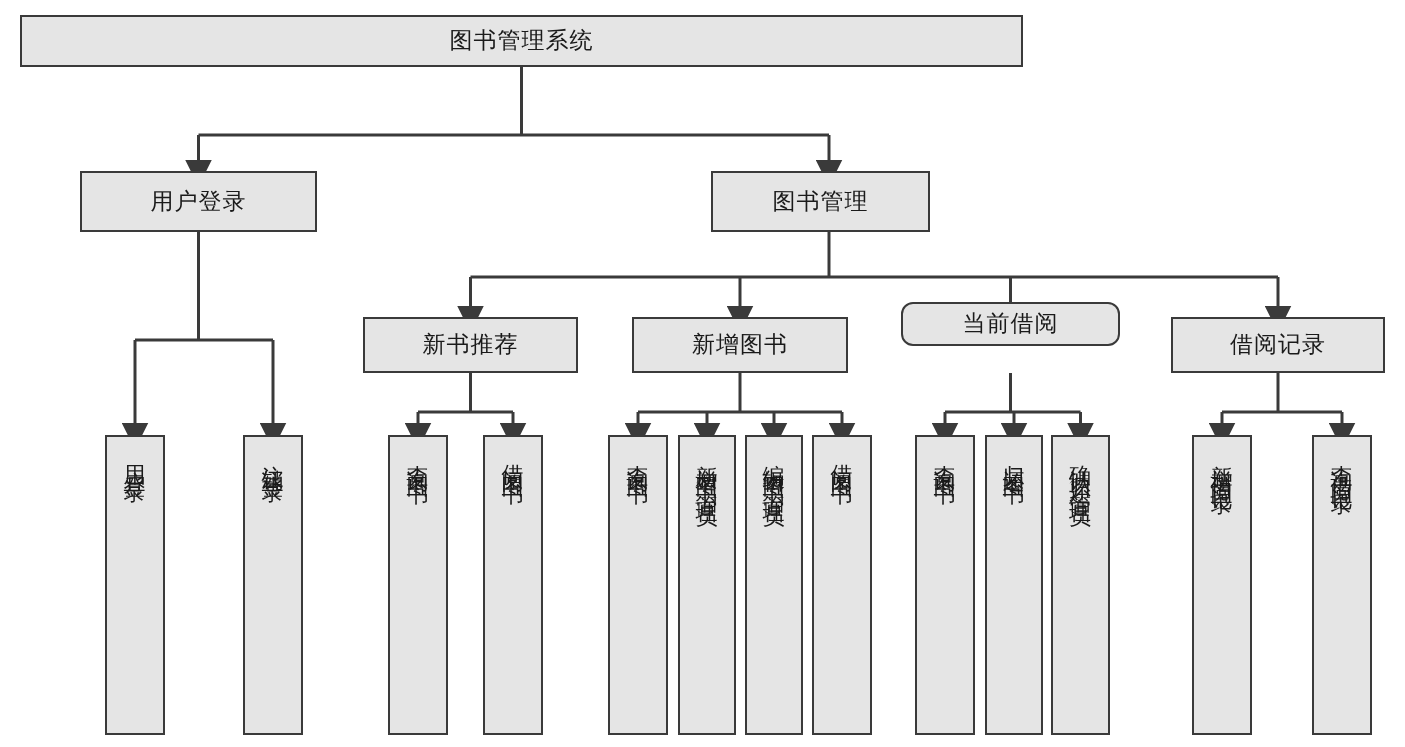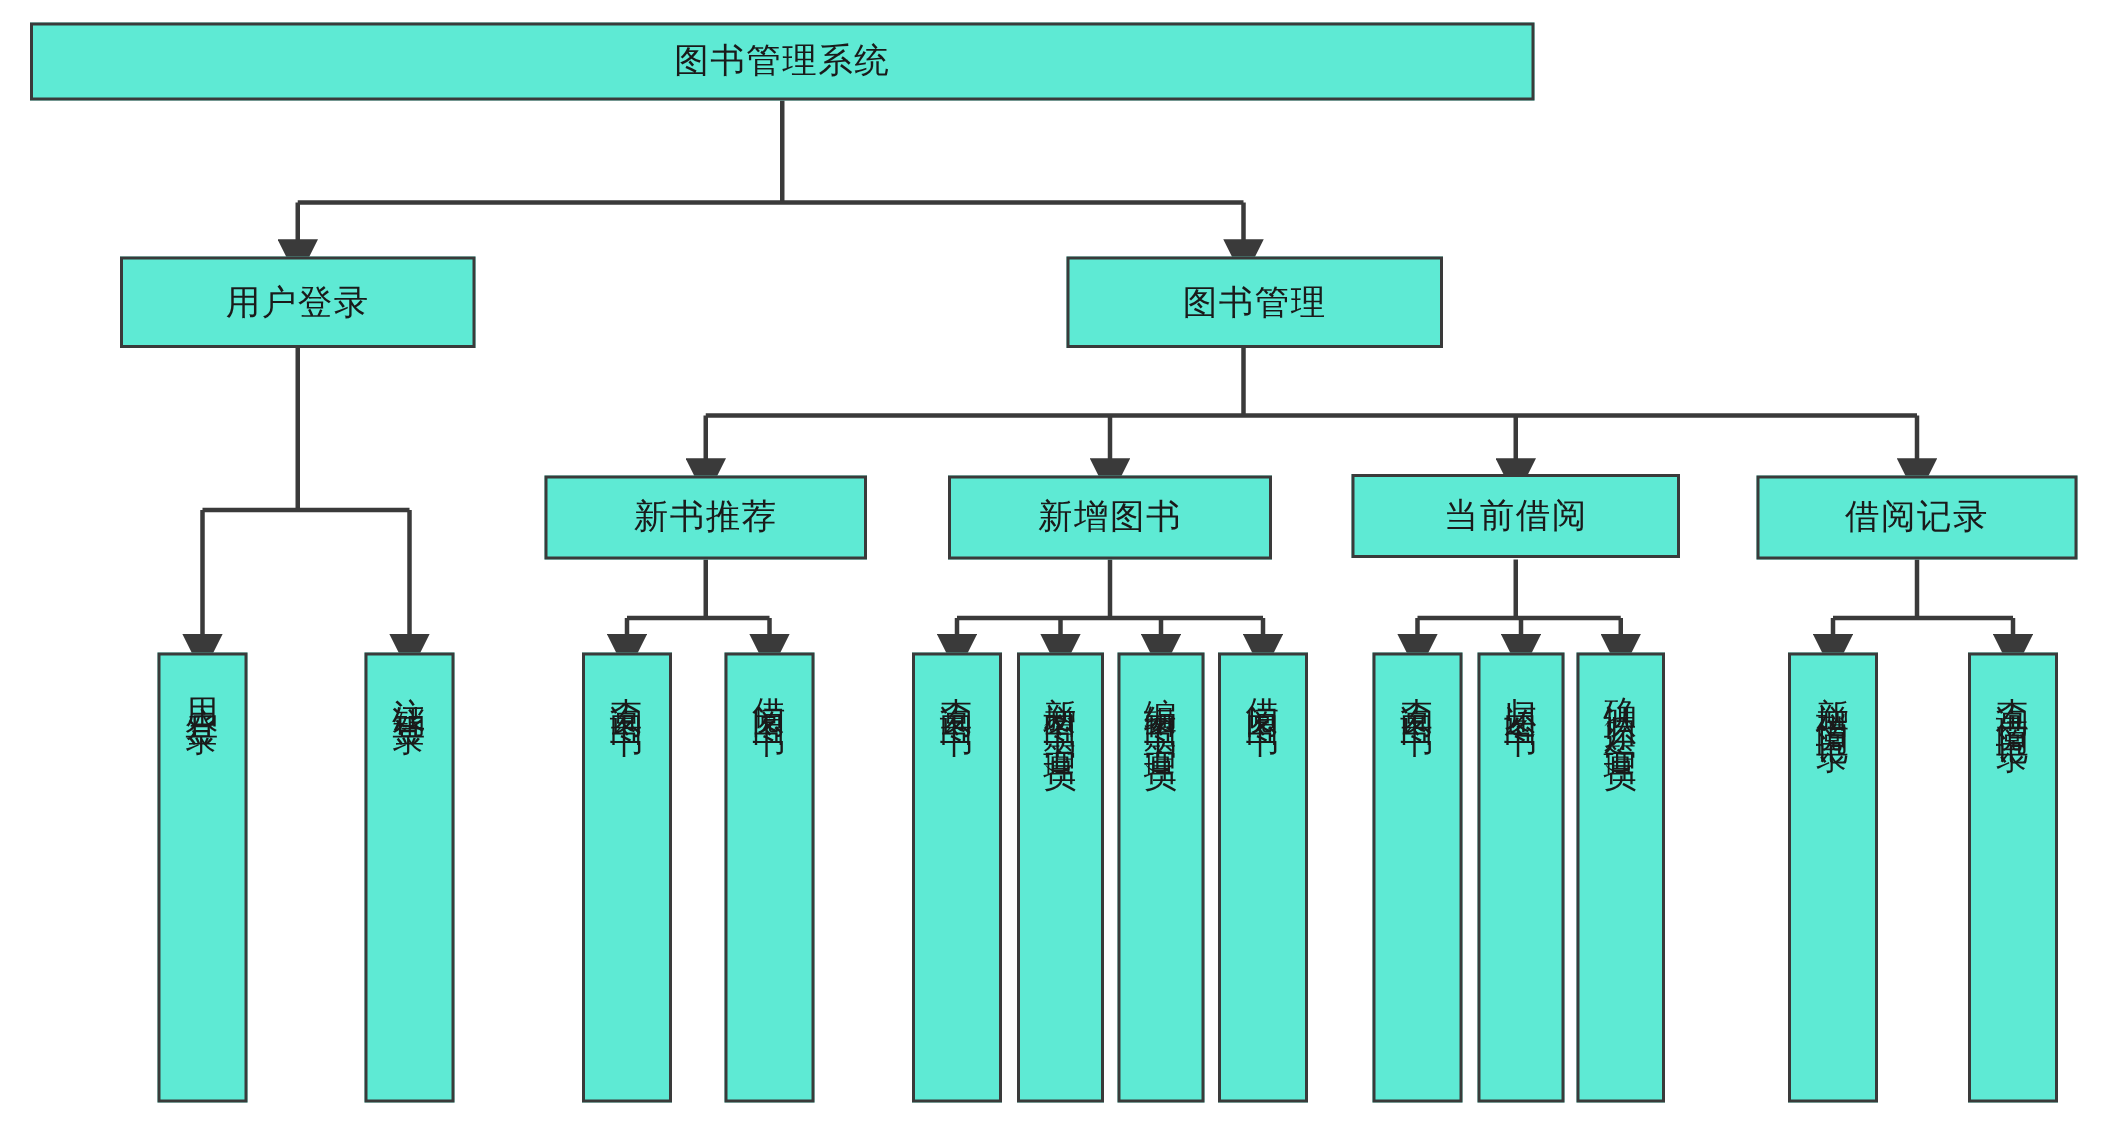--- a/index.html
+++ b/index.html
@@ -19,21 +19,21 @@
   }
   svg.edges {
     position: absolute;
     left: 0; top: 0;
     width: 1405px; height: 747px;
     pointer-events: none;
   }
   .node {
     position: absolute;
     box-sizing: border-box;
-    background: #5eead4;
+    background: #e5e5e5;
     border: 2px solid #3a3a3a;
     display: flex;
     align-items: center;
     justify-content: center;
     color: #1a1a1a;
   }
   .node.horiz {
     font-size: 23px;
     letter-spacing: 1px;
     line-height: 1.1;
@@ -113,30 +113,30 @@
       </g>
   </svg>
 
   <div id="nodes-layer">
       <div class="node root horiz" style="left: 20px; top: 15px; width: 1003px; height: 52px;">
         <span>图书管理系统</span>
       </div>
       <div class="node horiz" style="left: 80px; top: 171px; width: 237px; height: 61px;">
         <span>用户登录</span>
       </div>
-      <div class="node horiz" style="left: 711px; top: 171px; width: 251px; height: 61px;">
+      <div class="node horiz" style="left: 711px; top: 171px; width: 219px; height: 61px;">
         <span>图书管理</span>
       </div>
       <div class="node horiz" style="left: 363px; top: 317px; width: 215px; height: 56px; justify-content: center;">
         <span>新书推荐</span>
       </div>
       <div class="node horiz" style="left: 632px; top: 317px; width: 216px; height: 56px;">
         <span>新增图书</span>
       </div>
-      <div class="node horiz" style="left: 901px; top: 316px; width: 219px; height: 56px;">
+      <div class="node horiz" style="left: 901px; top: 302px; width: 219px; height: 44px; border-radius: 12px;">
         <span>当前借阅</span>
       </div>
       <div class="node horiz" style="left: 1171px; top: 317px; width: 214px; height: 56px;">
         <span>借阅记录</span>
       </div>
       <div class="node leaf" style="left: 105px; top: 435px; width: 60px; height: 300px;">
         <span class="vtext">用户登录</span>
       </div>
       <div class="node leaf" style="left: 243px; top: 435px; width: 60px; height: 300px;">
         <span class="vtext">注销登录</span>

